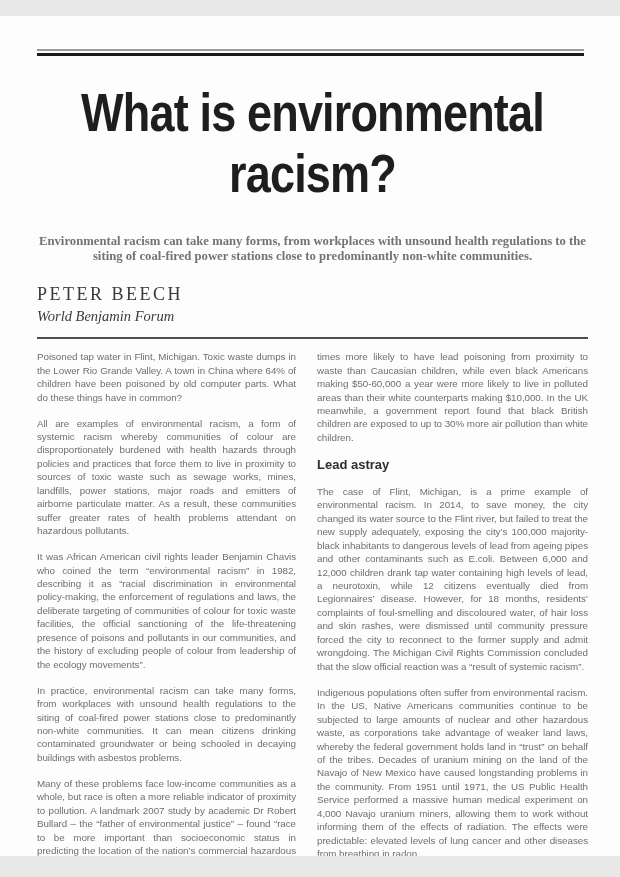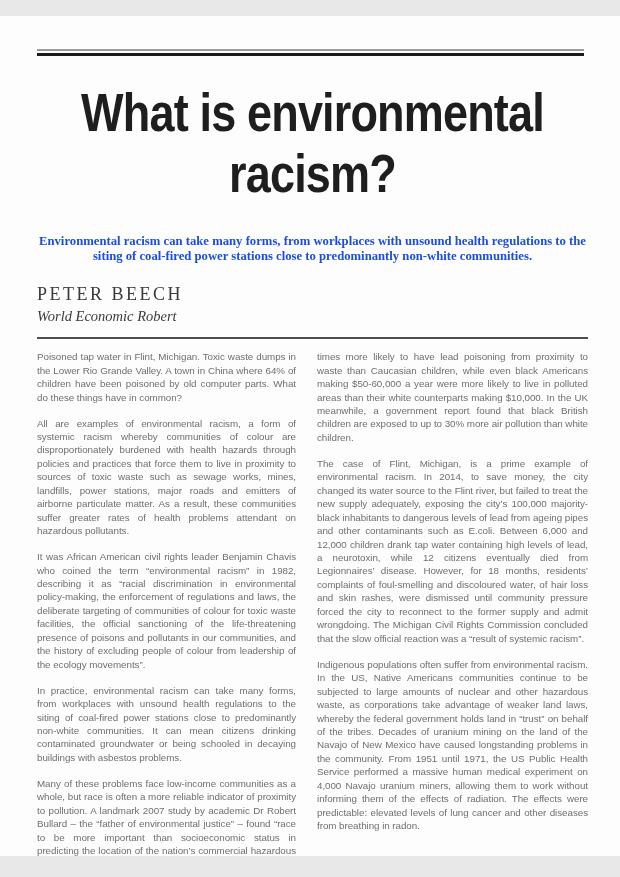--- a/index.html
+++ b/index.html
@@ -44,21 +44,21 @@
 
   
   .standfirst {
     margin: 30px auto 0 auto;
     max-width: 552px;
     font-family: "Liberation Serif", serif;
     font-weight: bold;
     font-size: 12.7px;
     line-height: 14.6px;
     text-align: center;
-    color: #1d4ed8;
+    color: #737373;
   }
 
   
   .byline { margin-top: 21px; text-align: left; color: #3c3c3c; }
   .byline-author {
     font-family: "Liberation Serif", serif;
     font-size: 18px;
     letter-spacing: 2.5px;
     color: #3a3a3a;
   }
@@ -113,36 +113,37 @@
 
     <h1 class="title">
       <span class="title-line">What is environmental</span>
       <span class="title-line">racism?</span>
     </h1>
 
     <p class="standfirst">Environmental racism can take many forms, from workplaces with unsound health regulations to the siting of coal-fired power stations close to predominantly non-white communities.</p>
 
     <div class="byline">
       <div class="byline-author">PETER BEECH</div>
-      <div class="byline-affiliation">World Economic Robert</div>
+      <div class="byline-affiliation">World Benjamin Forum</div>
     </div>
 
     <div class="divider"></div>
 
     <div class="columns">
 
       <div class="col col-left">
         <p>Poisoned tap water in Flint, Michigan. Toxic waste dumps in the Lower Rio Grande Valley. A town in China where 64% of children have been poisoned by old computer parts. What do these things have in common?</p>
         <p>All are examples of environmental racism, a form of systemic racism whereby communities of colour are disproportionately burdened with health hazards through policies and practices that force them to live in proximity to sources of toxic waste such as sewage works, mines, landfills, power stations, major roads and emitters of airborne particulate matter. As a result, these communities suffer greater rates of health problems attendant on hazardous pollutants.</p>
         <p>It was African American civil rights leader Benjamin Chavis who coined the term “environmental racism” in 1982, describing it as “racial discrimination in environmental policy-making, the enforcement of regulations and laws, the deliberate targeting of communities of colour for toxic waste facilities, the official sanctioning of the life-threatening presence of poisons and pollutants in our communities, and the history of excluding people of colour from leadership of the ecology movements”.</p>
         <p>In practice, environmental racism can take many forms, from workplaces with unsound health regulations to the siting of coal-fired power stations close to predominantly non-white communities. It can mean citizens drinking contaminated groundwater or being schooled in decaying buildings with asbestos problems.</p>
         <p>Many of these problems face low-income communities as a whole, but race is often a more reliable indicator of proximity to pollution. A landmark 2007 study by academic Dr Robert Bullard – the “father of environmental justice” – found “race to be more important than socioeconomic status in predicting the location of the nation’s commercial hazardous waste facilities”. He proved that African American children were five</p>
       </div>
 
       <div class="col col-right">
         <p>times more likely to have lead poisoning from proximity to waste than Caucasian children, while even black Americans making $50-60,000 a year were more likely to live in polluted areas than their white counterparts making $10,000. In the UK meanwhile, a government report found that black British children are exposed to up to 30% more air pollution than white children.</p>
+        <h2 class="section-heading">Lead astray</h2>
         <p>The case of Flint, Michigan, is a prime example of environmental racism. In 2014, to save money, the city changed its water source to the Flint river, but failed to treat the new supply adequately, exposing the city’s 100,000 majority-black inhabitants to dangerous levels of lead from ageing pipes and other contaminants such as E.coli. Between 6,000 and 12,000 children drank tap water containing high levels of lead, a neurotoxin, while 12 citizens eventually died from Legionnaires’ disease. However, for 18 months, residents’ complaints of foul-smelling and discoloured water, of hair loss and skin rashes, were dismissed until community pressure forced the city to reconnect to the former supply and admit wrongdoing. The Michigan Civil Rights Commission concluded that the slow official reaction was a “result of systemic racism”.</p>
         <p>Indigenous populations often suffer from environmental racism. In the US, Native Americans communities continue to be subjected to large amounts of nuclear and other hazardous waste, as corporations take advantage of weaker land laws, whereby the federal government holds land in “trust” on behalf of the tribes. Decades of uranium mining on the land of the Navajo of New Mexico have caused longstanding problems in the community. From 1951 until 1971, the US Public Health Service performed a massive human medical experiment on 4,000 Navajo uranium miners, allowing them to work without informing them of the effects of radiation. The effects were predictable: elevated levels of lung cancer and other diseases from breathing in radon.</p>
       </div>
 
     </div>
   </div>
 </div>
 
 </body></html>

